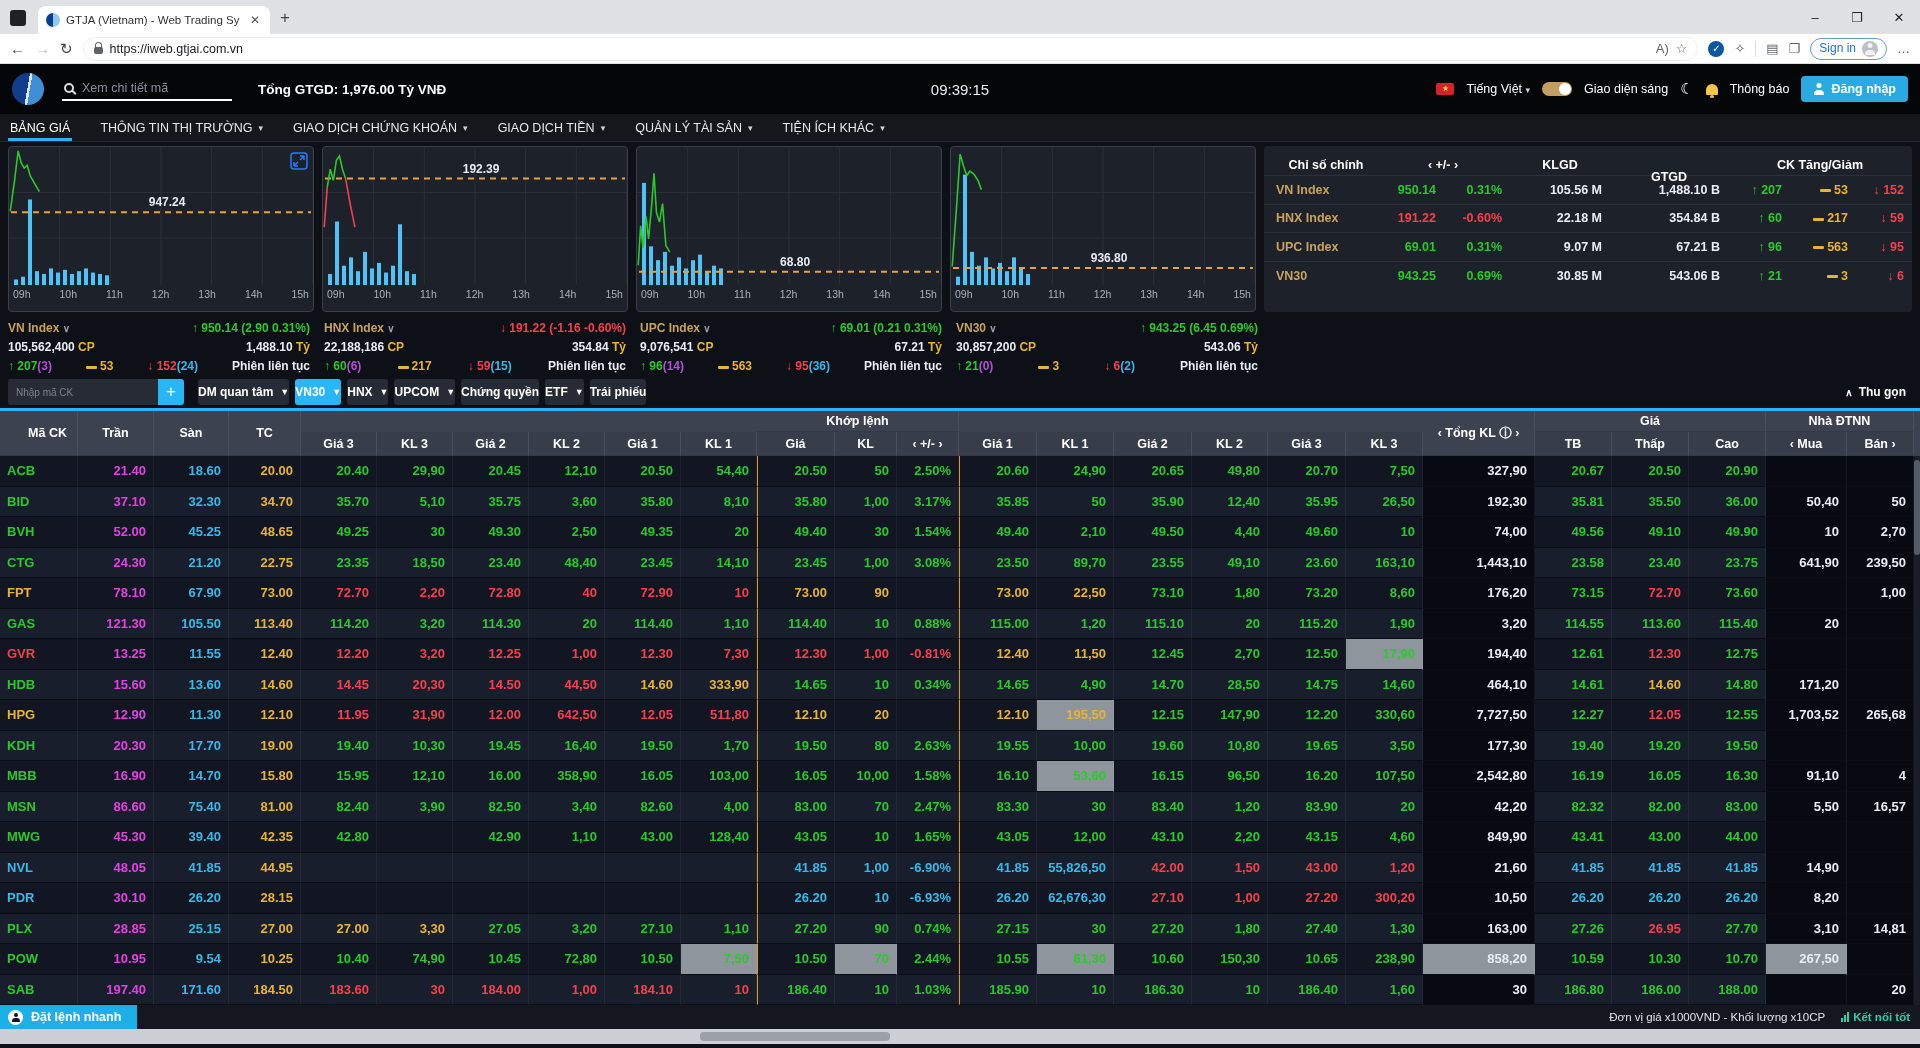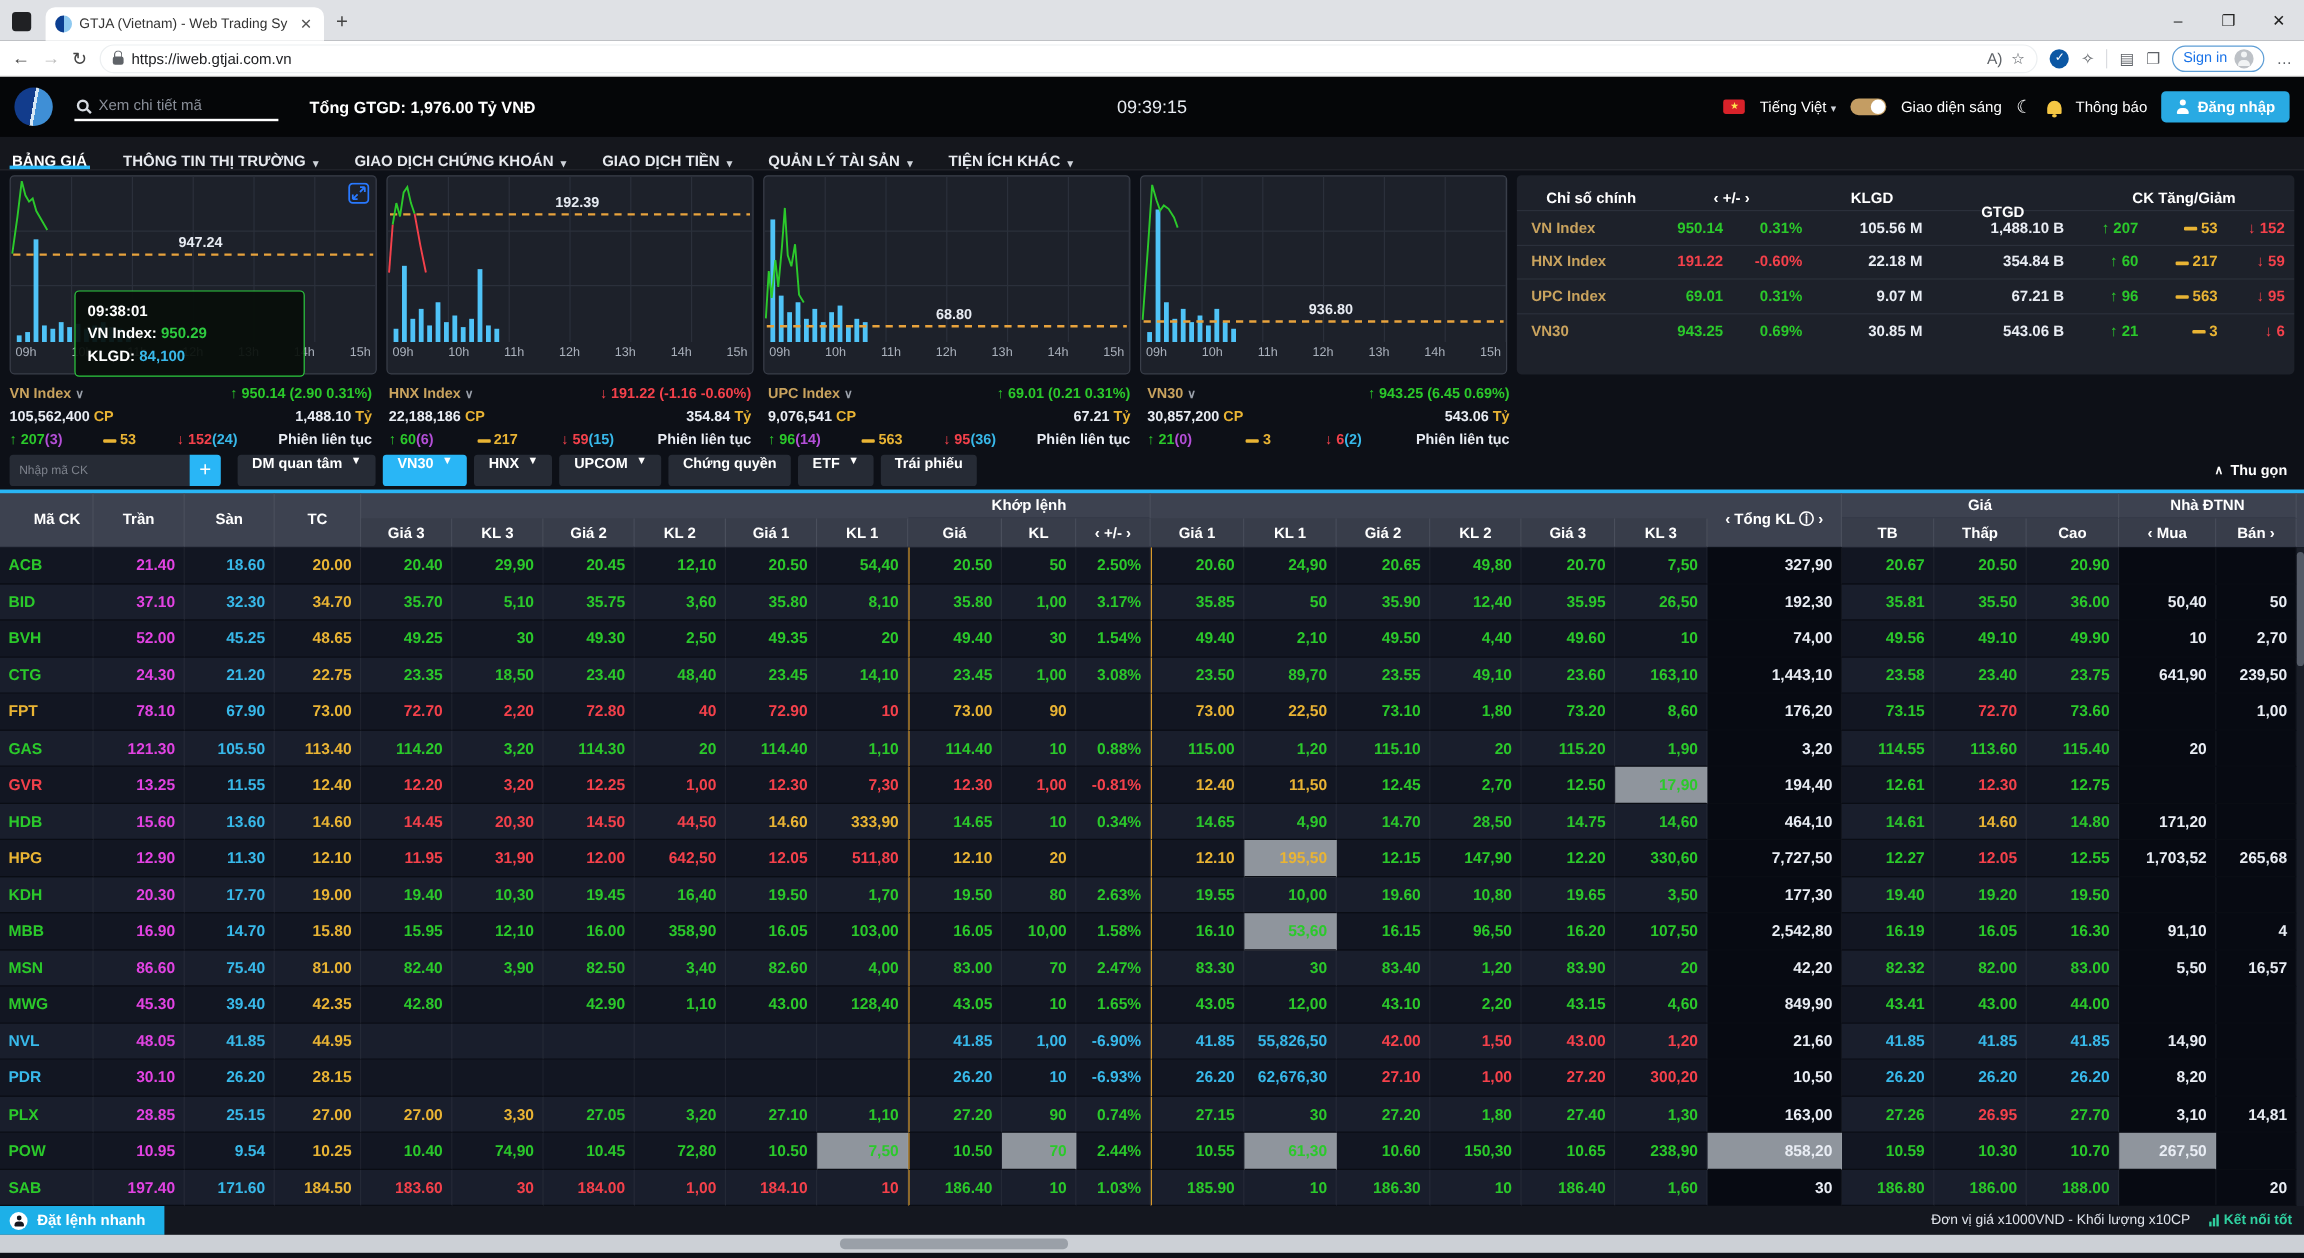--- a/index.html
+++ b/index.html
@@ -43,21 +43,21 @@
   .headright{margin-left:auto;display:flex;align-items:center;gap:12px;font-size:12.5px}
   .flag{width:18px;height:12px;background:#d8222a;color:#ffe14d;font-size:8px;line-height:12px;text-align:center;border-radius:2px}
   .toggle{width:30px;height:14px;border-radius:7px;background:#c49d63;position:relative}
   .toggle::after{content:"";position:absolute;right:1px;top:1px;width:12px;height:12px;border-radius:50%;background:#fff}
   .moon{color:#fff;font-size:15px}
   .bell{width:12px;height:11px;background:#f5c644;border-radius:6px 6px 1px 1px;position:relative}
   .bell::after{content:"";position:absolute;bottom:-3px;left:4px;width:4px;height:3px;border-radius:50%;background:#f5c644}
   .loginbtn{background:#29aae3;border-radius:4px;padding:6px 12px;display:flex;gap:6px;align-items:center;font-weight:bold;color:#fff}
   
   .mainnav{height:28px;background:#15171d;display:flex;align-items:stretch;padding-left:10px;gap:30px;border-bottom:1px solid #23262d}
-  .nav-item{display:flex;align-items:flex-end;gap:6px;color:#e6e9ee;font-size:12.5px;font-weight:bold;position:relative;white-space:nowrap}
+  .nav-item{display:flex;align-items:center;gap:6px;color:#e6e9ee;font-size:12.5px;font-weight:normal;position:relative;white-space:nowrap}
   .nav-item .caret{font-size:9px;color:#cfd3da}
   .nav-item.active{color:#fff}
   .nav-item.active::after{content:"";position:absolute;left:-2px;right:-2px;bottom:0;height:3px;background:#29b6f6}
   
   .charts{display:flex;gap:8px;padding:4px 8px;position:relative;height:174px}
   .chart{width:306px;background:#1d212a;border:1px solid #3a3f4a;border-radius:4px;position:relative}
   .xlabels{display:flex;justify-content:space-between;padding:0 4px;color:#aab1bc;font-size:10.5px}
   .expand{position:absolute;top:5px;right:5px;width:18px;height:18px}
   .tooltip{position:absolute;left:62px;top:100px;width:192px;background:rgba(8,14,10,.93);border:1px solid #2ecc40;border-radius:4px;padding:7px 10px;z-index:5;font-size:12.5px;color:#fff;font-weight:bold;line-height:1.5}
   .tt-val{color:#2ecc40}.tt-kl{color:#39b9ea}
@@ -75,21 +75,21 @@
   .idxgroup{width:306px;font-size:12px;font-weight:bold;color:#e9edf4;display:flex;flex-direction:column;justify-content:space-around;padding-right:4px}
   .idxline{display:flex;justify-content:space-between;align-items:center}
   .idxname{color:#c9a35e}
   .idxname .caret{color:#9aa0aa;font-size:10px}
   .l3{display:flex;gap:0;justify-content:space-between}
   
   .filterbar{height:32px;display:flex;align-items:center;padding:0 8px;gap:6px}
   .ticker-input{width:150px;height:26px;background:#262b35;border:none;border-radius:3px 0 0 3px;color:#dde;padding:0 8px;font-size:10px;outline:none}
   .ticker-input::placeholder{color:#7d828c}
   .addbtn{width:26px;height:26px;background:#29b6f6;color:#fff;border-radius:0 3px 3px 0;font-size:17px;line-height:26px;text-align:center;margin-left:-6px;margin-right:8px}
-  .ftab{height:26px;background:#262b35;border-radius:3px;color:#fff;font-size:12px;font-weight:bold;display:flex;align-items:flex-start;gap:7px;padding:0 12px;white-space:nowrap}
+  .ftab{height:26px;background:#262b35;border-radius:3px;color:#fff;font-size:12px;font-weight:bold;display:flex;align-items:center;gap:7px;padding:0 0;white-space:nowrap}
   .ftab .caret{font-size:9px}
   .ftab.active{background:#29b6f6}
   .collapse{margin-left:auto;color:#fff;font-size:12px;font-weight:bold;display:flex;align-items:center;gap:6px;padding-right:6px}
   
   .board{position:relative}
   .thead{border-top:3px solid #29b6f6;display:grid;grid-template-columns:var(--cols);grid-template-rows:21px 24px;background:#3d4250;color:#fff;font-size:12.5px;font-weight:bold}
   .thead .hc{display:flex;align-items:center;justify-content:center;border-right:1px solid #4a4f5c;border-bottom:1px solid #343947}
   .thead .sub{background:#383d4a}
   .tbody{height:549px;overflow:hidden}
   .trow{display:grid;grid-template-columns:var(--cols);height:30.5px}
@@ -200,25 +200,20 @@
       <span>QUẢN LÝ TÀI SẢN</span>
       <span class="caret">▾</span>
     </div>
     <div class="nav-item">
       <span>TIỆN ÍCH KHÁC</span>
       <span class="caret">▾</span>
     </div>
   </div>
 
 <div class="charts" id="charts">
-  <div class="tooltip">
-    <div>09:38:01</div>
-    <div><span>VN Index:</span> <span class="tt-val">950.29</span></div>
-    <div><span>KLGD:</span> <span class="tt-kl">84,100</span></div>
-  </div>
 <div class="chart"><svg width="304" height="138">
         <line x1="50.666666666666664" x2="50.666666666666664" y1="0" y2="138" stroke="#2b303b"></line>
         <line x1="101.33333333333333" x2="101.33333333333333" y1="0" y2="138" stroke="#2b303b"></line>
         <line x1="152" x2="152" y1="0" y2="138" stroke="#2b303b"></line>
         <line x1="202.66666666666666" x2="202.66666666666666" y1="0" y2="138" stroke="#2b303b"></line>
         <line x1="253.33333333333334" x2="253.33333333333334" y1="0" y2="138" stroke="#2b303b"></line>
         <line x1="304" x2="304" y1="0" y2="138" stroke="#2b303b"></line>
         <line x1="0" x2="304" y1="45.54" y2="45.54" stroke="#2b303b"></line>
         <line x1="0" x2="304" y1="91.08" y2="91.08" stroke="#2b303b"></line>
         <rect x="5" width="4" y="132.48" height="5.5200000000000005" fill="#4fc3f7"></rect>

